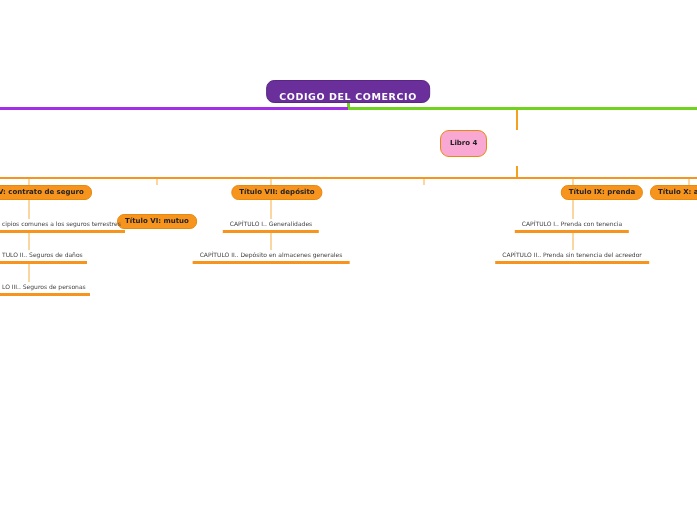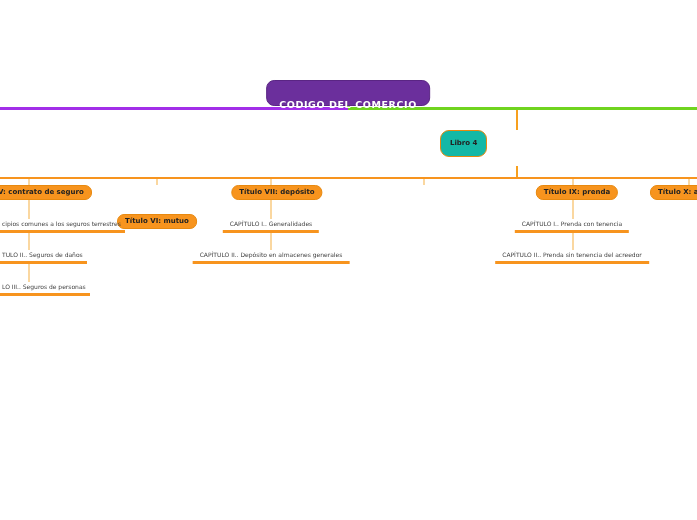--- a/index.html
+++ b/index.html
@@ -25,30 +25,30 @@
     position: absolute;
     left: 348px; top: 80px;
     transform: translateX(-50%);
     background: #6b2f9c;
     border: 1px solid #5a2584;
     border-radius: 8px;
     color: #ffffff;
     font-size: 9.5px;
     font-weight: bold;
     letter-spacing: 0.6px;
-    padding: 12px 12px;
+    padding: 4px 12px;
     height: 23px;
     line-height: 23px;
     white-space: nowrap;
     box-sizing: border-box;
   }
   .libro-node {
     position: absolute;
     left: 440px; top: 130px;
-    background: #14b8a6;
+    background: #f9a8d4;
     border: 1px solid #e8890f;
     border-radius: 9px;
     color: #222222;
     font-size: 7px;
     font-weight: bold;
     line-height: 11px;
     padding: 7px 9px;
     white-space: nowrap;
     box-sizing: border-box;
   }
@@ -103,21 +103,21 @@
   <div class="title-stub" style="left:28px;"></div>
   <div class="title-stub" style="left:156px;"></div>
   <div class="title-stub" style="left:270px;"></div>
   <div class="title-stub" style="left:423px;"></div>
   <div class="title-stub" style="left:572px;"></div>
   <div class="title-stub" style="left:688px;"></div>
 
   <div class="title-node" style="left:-10px;">V: contrato de seguro</div>
   <div class="title-node centered" style="left:157px;margin-top:29px;">Título VI: mutuo</div>
   <div class="title-node centered" style="left:277px;">Título VII: depósito</div>
-  <div class="title-node centered" style="left:577px;text-align:right;">Título IX: prenda</div>
+  <div class="title-node centered" style="left:602px;text-align:right;">Título IX: prenda</div>
   <div class="title-node" style="left:650px;">Título X: an</div>
 
   <div class="col-stub" style="left:28px; top:200px; height:19px;"></div>
   <div class="col-stub" style="left:28px; top:232px; height:18px;"></div>
   <div class="col-stub" style="left:28px; top:263px; height:19px;"></div>
 
   <div class="chapter-item left-cut" style="left:-2px; top:219px;">cipios comunes a los seguros terrestres</div>
   <div class="chapter-item left-cut" style="left:-2px; top:250px;">TULO II.. Seguros de daños</div>
   <div class="chapter-item left-cut" style="left:-2px; top:282px;">LO III.. Seguros de personas</div>
 

